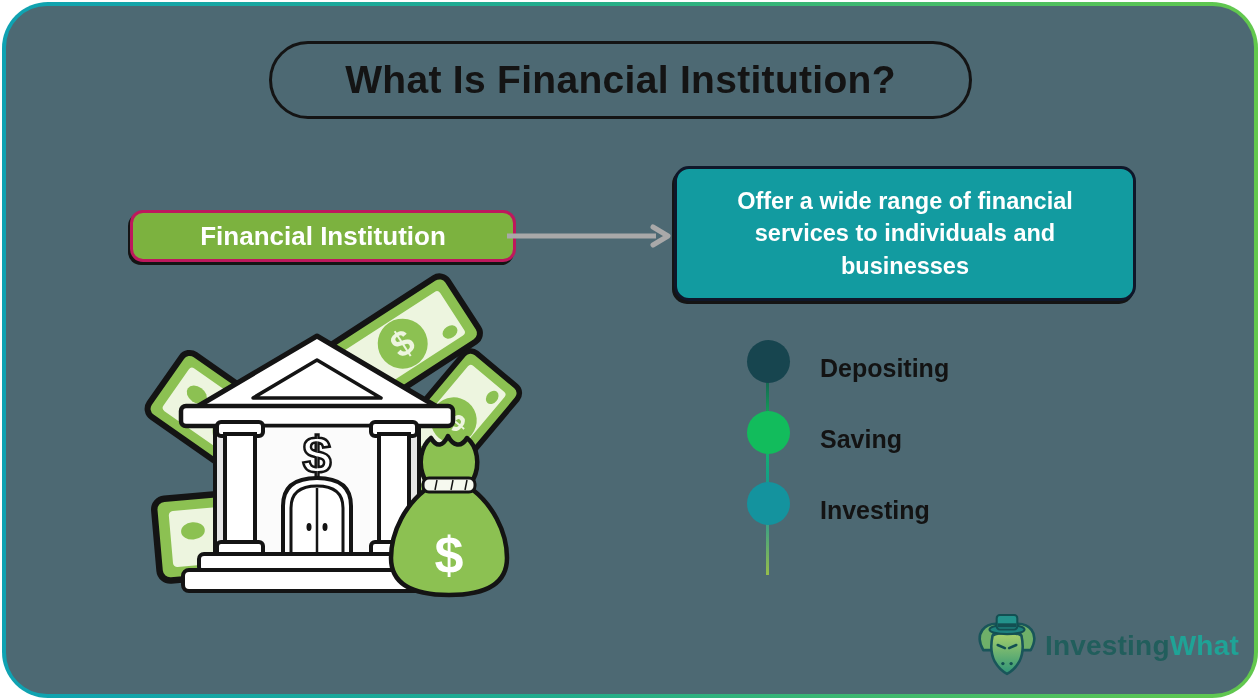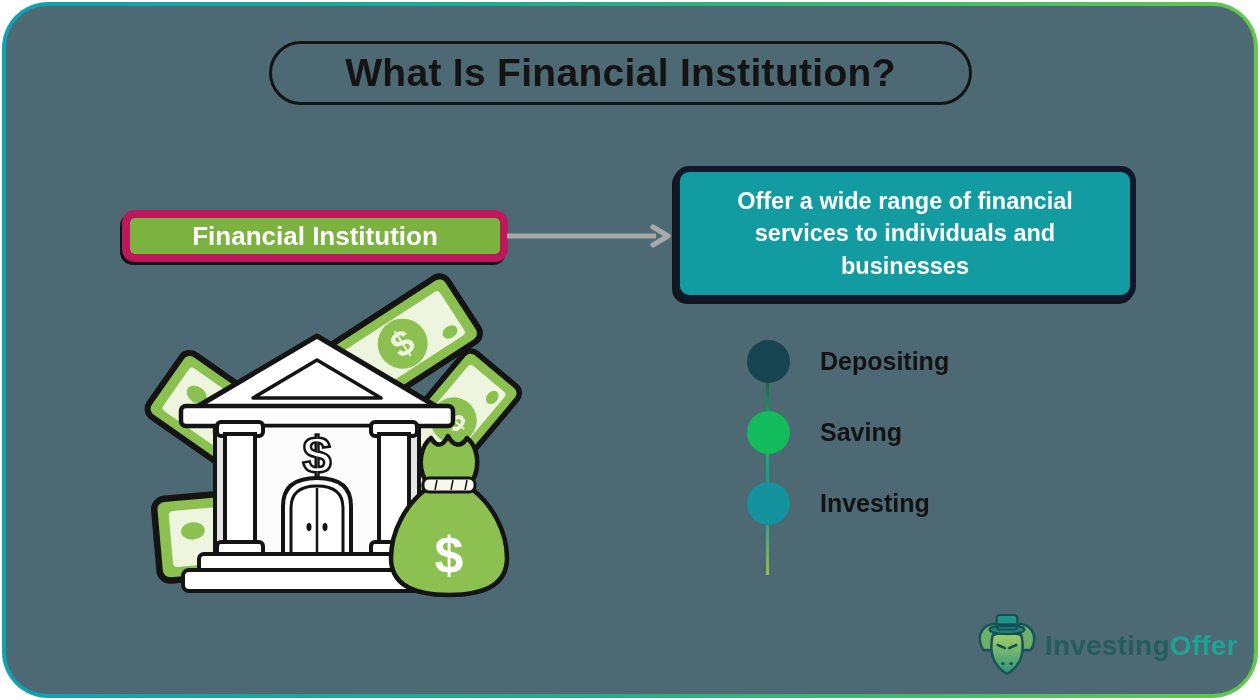--- a/index.html
+++ b/index.html
@@ -6,45 +6,45 @@
   html,body { background:#ffffff; }
   body { font-family:"Liberation Sans", sans-serif; }
   .stage { position:relative; width:1260px; height:700px; background:#ffffff; overflow:hidden; }
 
   
   .frame { position:absolute; inset:2px; border-radius:46px;
            background:linear-gradient(90deg,#0FA2B2 0%, #23AC8B 45%, #63C84D 100%); }
   .board { position:absolute; inset:6px; border-radius:41px; background:#4D6973; }
 
   
-  .title-pill { position:absolute; left:269px; top:41px; width:703px; height:64px;
+  .title-pill { position:absolute; left:269px; top:41px; width:703px; height:78px;
     border:3.5px solid #141414; border-radius:39px;
     display:flex; align-items:center; justify-content:center;
     font-size:39px; font-weight:bold; color:#141414; letter-spacing:.3px; }
 
   
-  .node { position:absolute; left:122px; top:210px; width:386px; height:52px;
-    background:#7CB23F; border:8px solid #be185d; border-radius:13px;
+  .node { position:absolute; left:130px; top:210px; width:386px; height:52px;
+    background:#7CB23F; border:3px solid #be185d; border-radius:13px;
     box-shadow:-2px 3px 0 #141414;
     display:flex; align-items:center; justify-content:center;
     font-size:26px; font-weight:bold; color:#ffffff; }
 
   .arrow-svg { position:absolute; left:504px; top:222px; }
 
   
   .desc { position:absolute; left:674px; top:166px; width:462px; height:135px;
-    background:#129BA0; border:6px solid #0f172a; border-radius:15px;
+    background:#129BA0; border:3px solid #0f172a; border-radius:15px;
     box-shadow:-2px 3px 0 #141414;
     display:flex; align-items:center; justify-content:center; text-align:center;
     padding:0 20px; font-size:23.5px; font-weight:bold; color:#ffffff; line-height:1.38; }
 
   
   .svc-line { position:absolute; left:766px; top:361px; width:3px; height:214px;
     background:linear-gradient(180deg,#17454F 0%, #12BC5C 33%, #14939E 66%, #95BE4B 100%); }
-  .svc-row { position:absolute; left:747px; height:43px; display:flex; align-items:center; gap:30px; }
+  .svc-row { position:absolute; left:747px; height:43px; display:flex; align-items:flex-end; gap:30px; }
   .svc-dot { width:43px; height:43px; border-radius:50%; flex:0 0 auto; }
   .svc-label { font-size:25px; font-weight:bold; color:#131313; white-space:nowrap; }
 
   .bank-svg { position:absolute; left:131px; top:296px; overflow:visible; }
 
   
   .logo { position:absolute; left:974px; top:613px; display:flex; align-items:center; gap:5px; }
   .logo-text { font-size:28px; font-weight:bold; letter-spacing:.2px; }
   .logo-primary { color:#215E5C; }
   .logo-accent { color:#1FA396; }
@@ -154,16 +154,16 @@
       <path d="M 55,36 C 64,20 54,8 37,11 C 45,16 48,25 45,36 Z" fill="#6FB069" stroke="#19555A" stroke-width="2.5" stroke-linejoin="round"></path>
       <path d="M 18,22 C 24,18 40,18 46,22 C 48,31 47,41 44,47 C 40,54 36,57 32,59 C 28,57 24,54 20,47 C 17,41 16,31 18,22 Z" fill="url(#bullGrad)" stroke="#19555A" stroke-width="2.5" stroke-linejoin="round"></path>
       <path d="M 23,31 L 30,34 M 41,31 L 34,34" stroke="#134F52" stroke-width="2.5" stroke-linecap="round" fill="none"></path>
       <circle cx="28" cy="49" r="1.6" fill="#134F52"></circle>
       <circle cx="36" cy="49" r="1.6" fill="#134F52"></circle>
       <ellipse cx="32" cy="16" rx="17" ry="4.5" fill="#1E827E" stroke="#134F52" stroke-width="2"></ellipse>
       <rect x="22" y="2" width="20" height="14" rx="3" fill="#23928B" stroke="#134F52" stroke-width="2"></rect>
       <rect x="23" y="10" width="18" height="4" fill="#134F52"></rect>
     </svg>
     <div class="logo-text">
-      <span class="logo-primary" style="color: rgb(33, 94, 92);">Investing</span><span class="logo-accent" style="color: rgb(31, 163, 150);">Offer</span>
+      <span class="logo-primary" style="color: rgb(33, 94, 92);">Investing</span><span class="logo-accent" style="color: rgb(31, 163, 150);">What</span>
     </div>
   </div>
 </div>
 
 </body></html>

